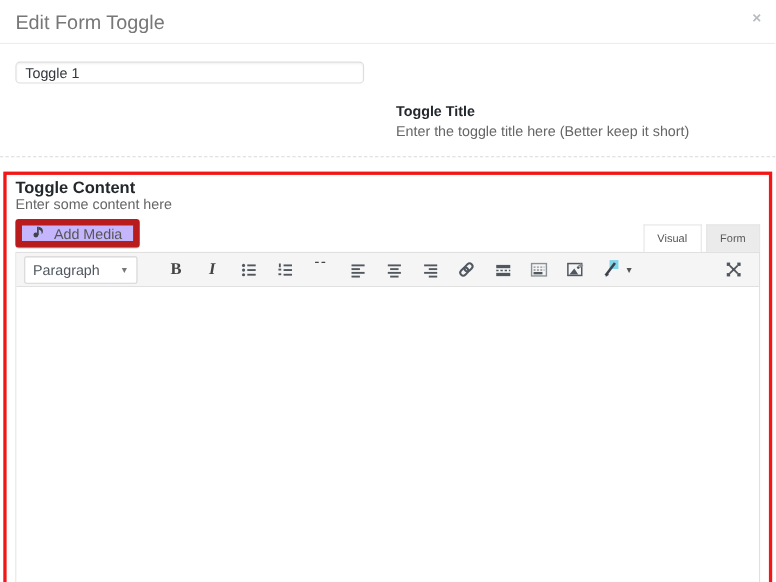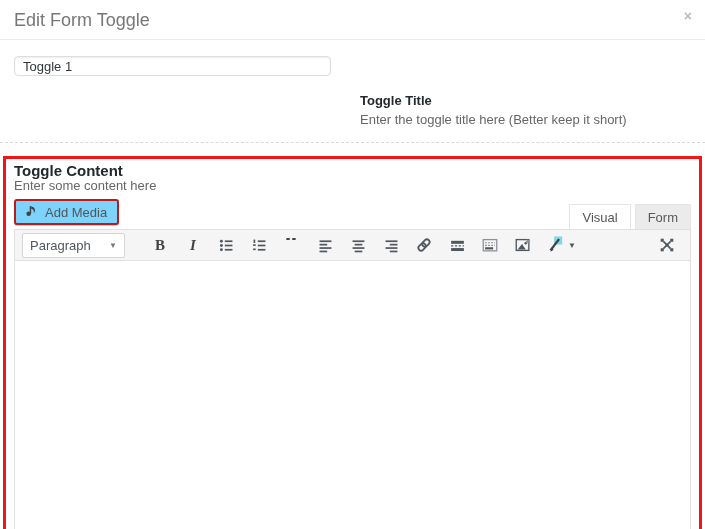--- a/index.html
+++ b/index.html
@@ -27,25 +27,25 @@
 
   
   .red-box { margin: 13px 3px 0; border: 3px solid #f21616; padding: 3px 8px 2px; height: 397px; background: #fff; }
   .rb-label { font-size: 15px; font-weight: bold; color: #23282d; line-height: 15px; margin-top: 1px; }
   .rb-desc  { font-size: 13px; color: #666; line-height: 15px; }
 
   
   .editor-head { display: flex; justify-content: space-between; align-items: flex-end;
                  margin-top: 6px; height: 30px; }
   .add-media-btn { align-self: flex-start; display: inline-flex; align-items: center; gap: 6px;
-                   height: 26px; padding: 0 10px 0 8px; background: #7dd3fc; border: 2px solid #b91c1c;
+                   height: 26px; padding: 0 10px 0 8px; background: #c4b5fd; border: 6px solid #b91c1c;
                    border-radius: 3px; font-size: 13px; color: #555; cursor: pointer;
                    box-shadow: 0 1px 0 #ccc; font-family: "Liberation Sans", sans-serif; }
   .tabs { display: flex; gap: 4px; }
-  .tab { height: 25px; line-height: 25px; padding: 0 12px; font-size: 13px; cursor: pointer;
+  .tab { height: 25px; line-height: 25px; padding: 0 12px; font-size: 10px; cursor: pointer;
          border: 1px solid #e5e5e5; border-bottom: none; color: #595959; background: #ebebeb;
          font-family: "Liberation Sans", sans-serif; }
   .tab.active { background: #fff; color: #555; }
 
   
   .editor-frame { border: 1px solid #e0e0e0; }
   .toolbar { height: 31px; background: #f5f5f5; border-bottom: 1px solid #e0e0e0;
              display: flex; align-items: center; padding: 0 7px; }
   .fmt-select { width: 103px; height: 25px; background: #fff; border: 1px solid #d5d5d5;
                 border-radius: 2px; display: flex; align-items: center; justify-content: space-between;

